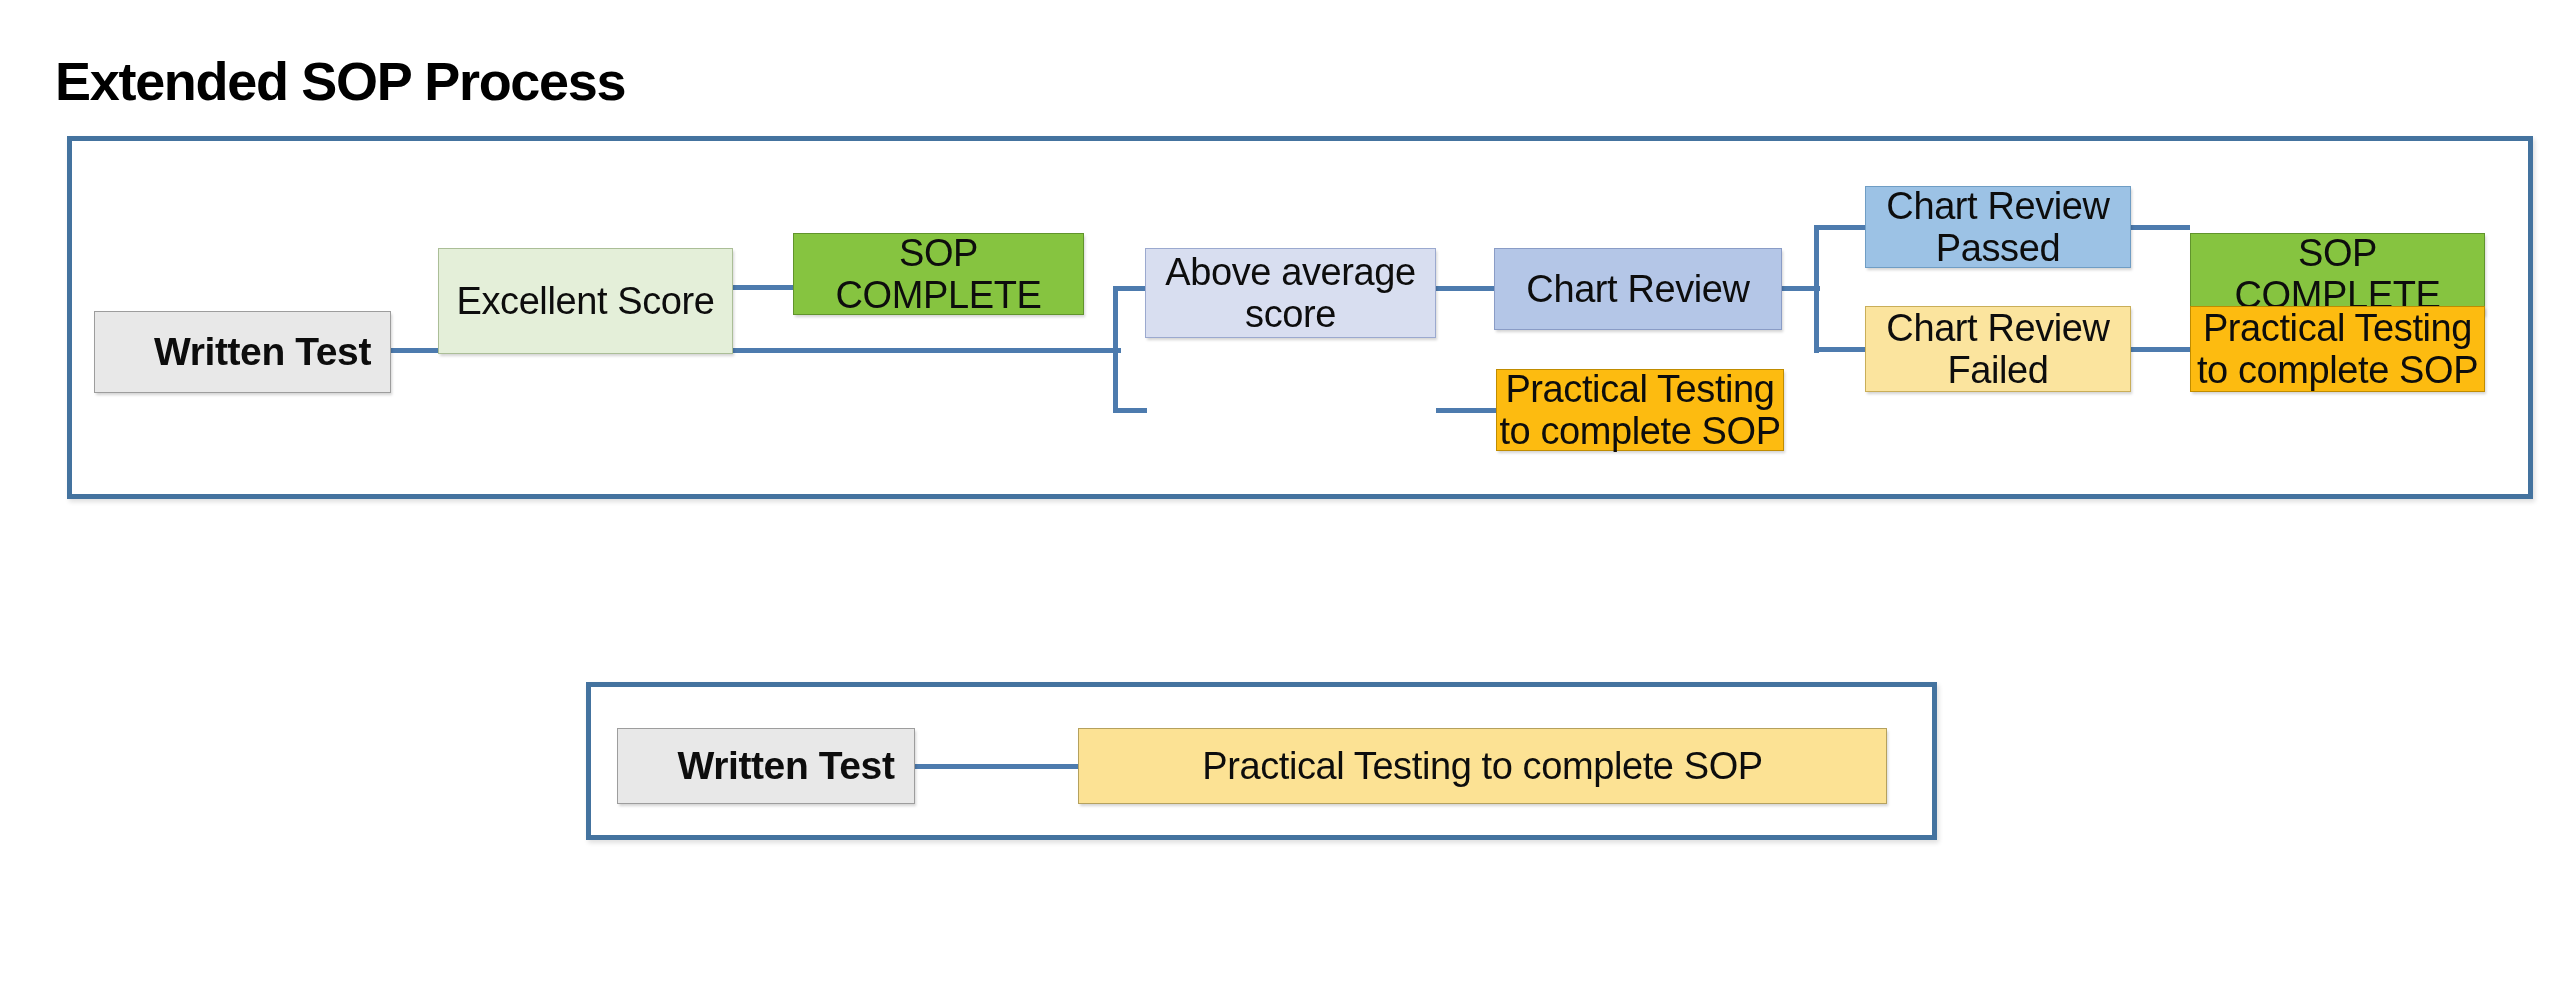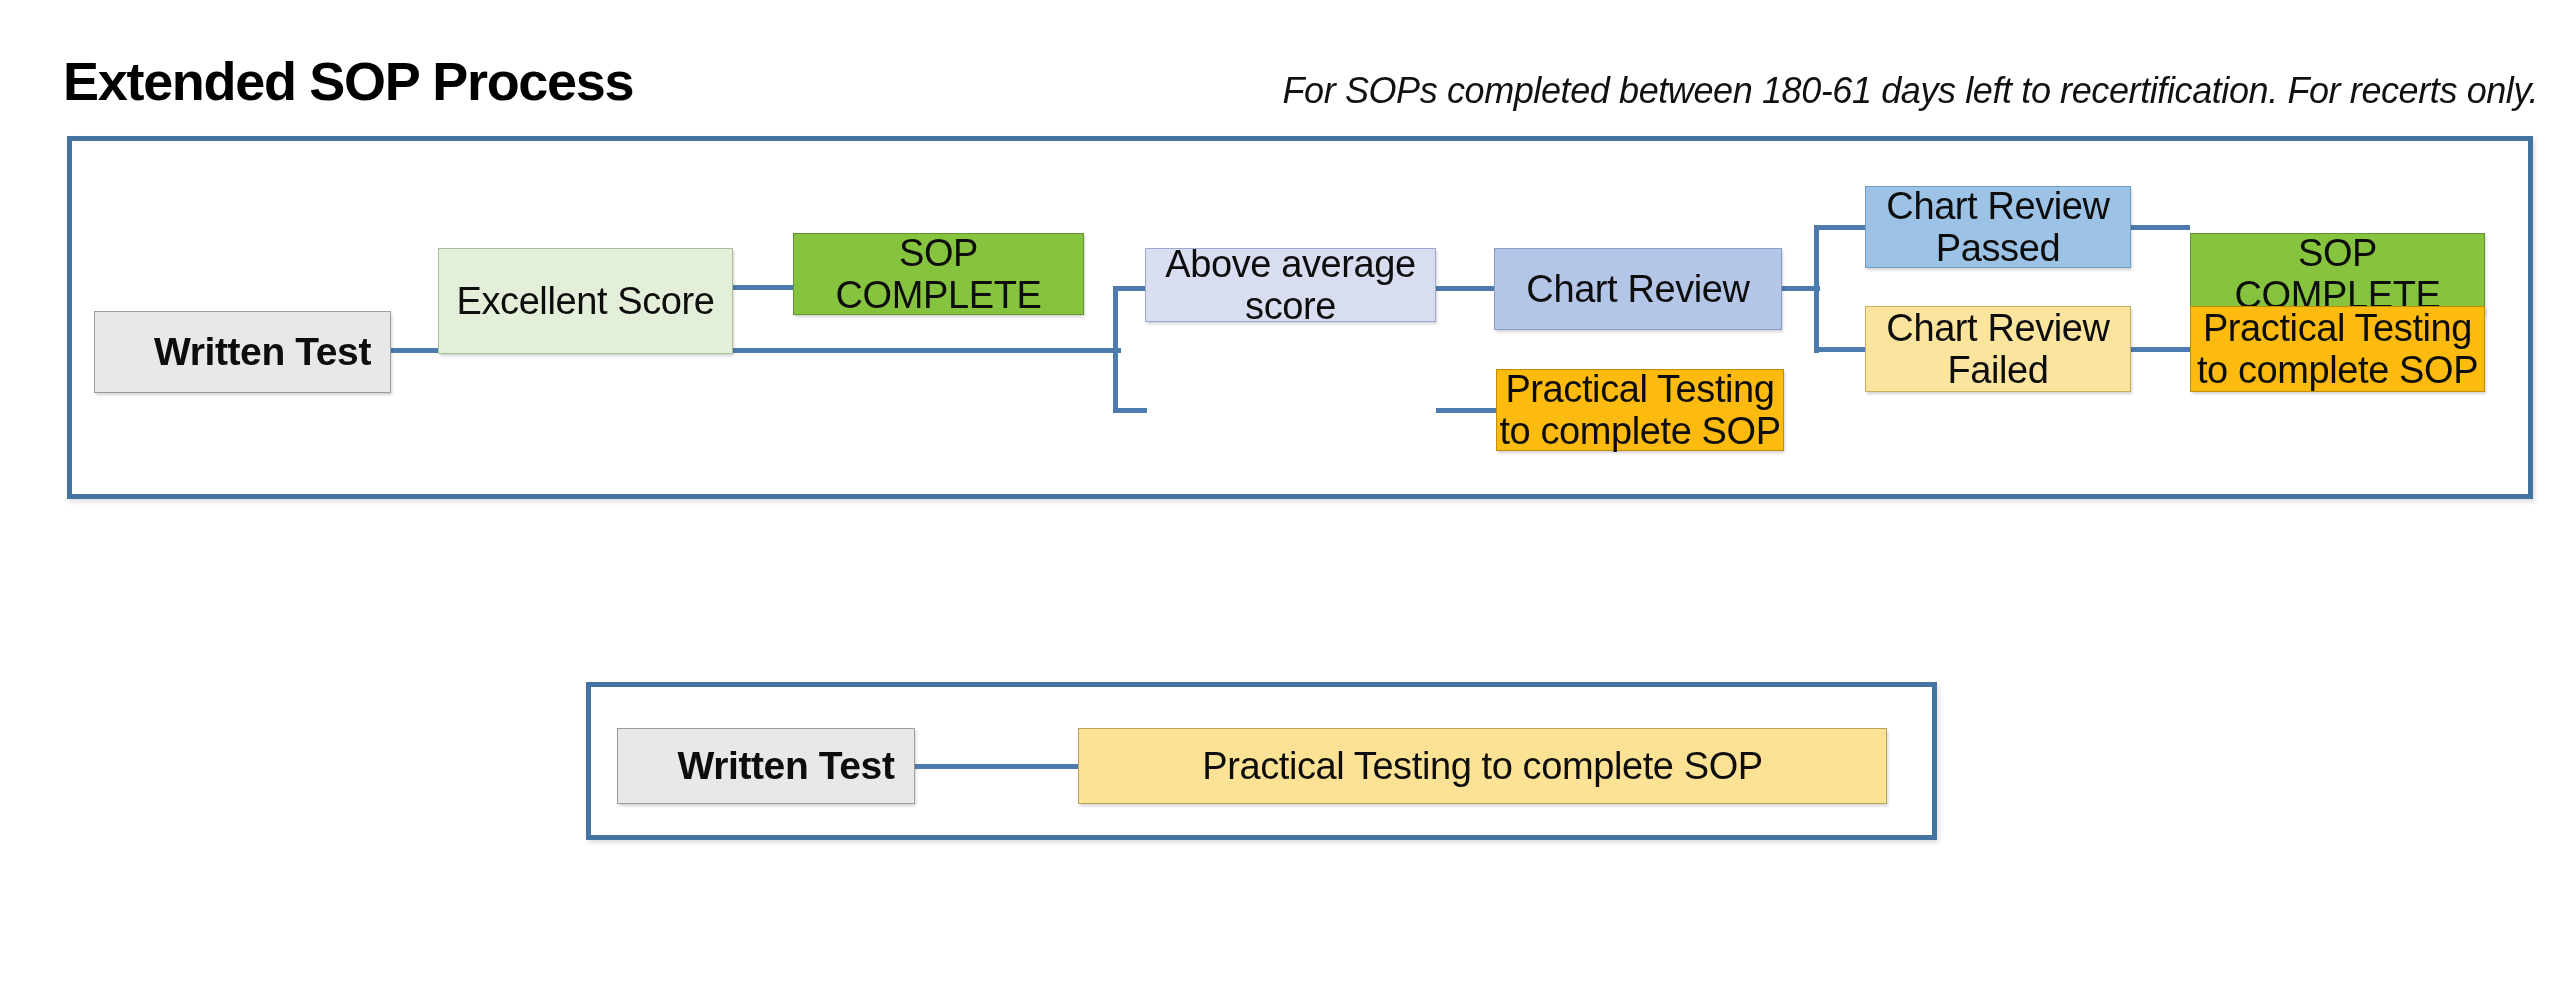--- a/index.html
+++ b/index.html
@@ -79,23 +79,22 @@
     color: #111111;
     line-height: 45px;
     white-space: nowrap;
   }
 </style>
 </head>
 <body>
 
 <div class="stage">
 
-  <div class="title" style="left:63px; top:50px;">Extended SOP Process</div>
+  <div class="title" style="left:55px; top:50px;">Extended SOP Process</div>
 
-  <div class="caption" style="right:38px; top:70px;">For SOPs completed between 180-61 days left to recertification. For recerts only.</div>
 
   <div class="container" style="left:67px; top:136px; width:2466px; height:363px;"></div>
 
   <div class="line" style="left:391px;  top:348px; width:730px; height:5.4px;"></div>
   <div class="line" style="left:583px;  top:330px; width:5.4px;  height:23px;"></div>
   <div class="line" style="left:733px;  top:285px; width:209px; height:5.4px;"></div>
   <div class="line" style="left:935px; top:268px; width:5.4px;  height:22.4px;"></div>
   <div class="line" style="left:1113px; top:286px; width:5.4px;  height:127px;"></div>
   <div class="line" style="left:1113px; top:286px; width:34px; height:5.4px;"></div>
   <div class="line" style="left:1113px; top:408px; width:34px; height:5.4px;"></div>
@@ -107,21 +106,21 @@
   <div class="line" style="left:1814px; top:347px; width:51px; height:5.4px;"></div>
   <div class="line" style="left:2131px; top:225px; width:59px; height:5.4px;"></div>
   <div class="line" style="left:2131px; top:347px; width:59px; height:5.4px;"></div>
 
   <div class="box fill-gray bold" style="left:94px; top:311px; width:297px; height:82px;">Written Test</div>
 
   <div class="box fill-palegreen" style="left:438px; top:248px; width:295px; height:106px;">Excellent Score</div>
 
   <div class="box fill-green" style="left:793px; top:186px; width:291px; height:82px;">SOP COMPLETE</div>
 
-  <div class="box fill-paleblue" style="left:1145px; top:248px; width:291px; height:74px;">Above average
+  <div class="box fill-paleblue" style="left:1145px; top:248px; width:291px; height:90px;">Above average
 score</div>
 
 
   <div class="box fill-midblue" style="left:1494px; top:248px; width:288px; height:82px;">Chart Review</div>
 
   <div class="box fill-orange" style="left:1496px; top:369px; width:288px; height:82px;">Practical Testing
 to complete SOP</div>
 
   <div class="box fill-skyblue" style="left:1865px; top:186px; width:266px; height:82px;">Chart Review
 Passed</div>

